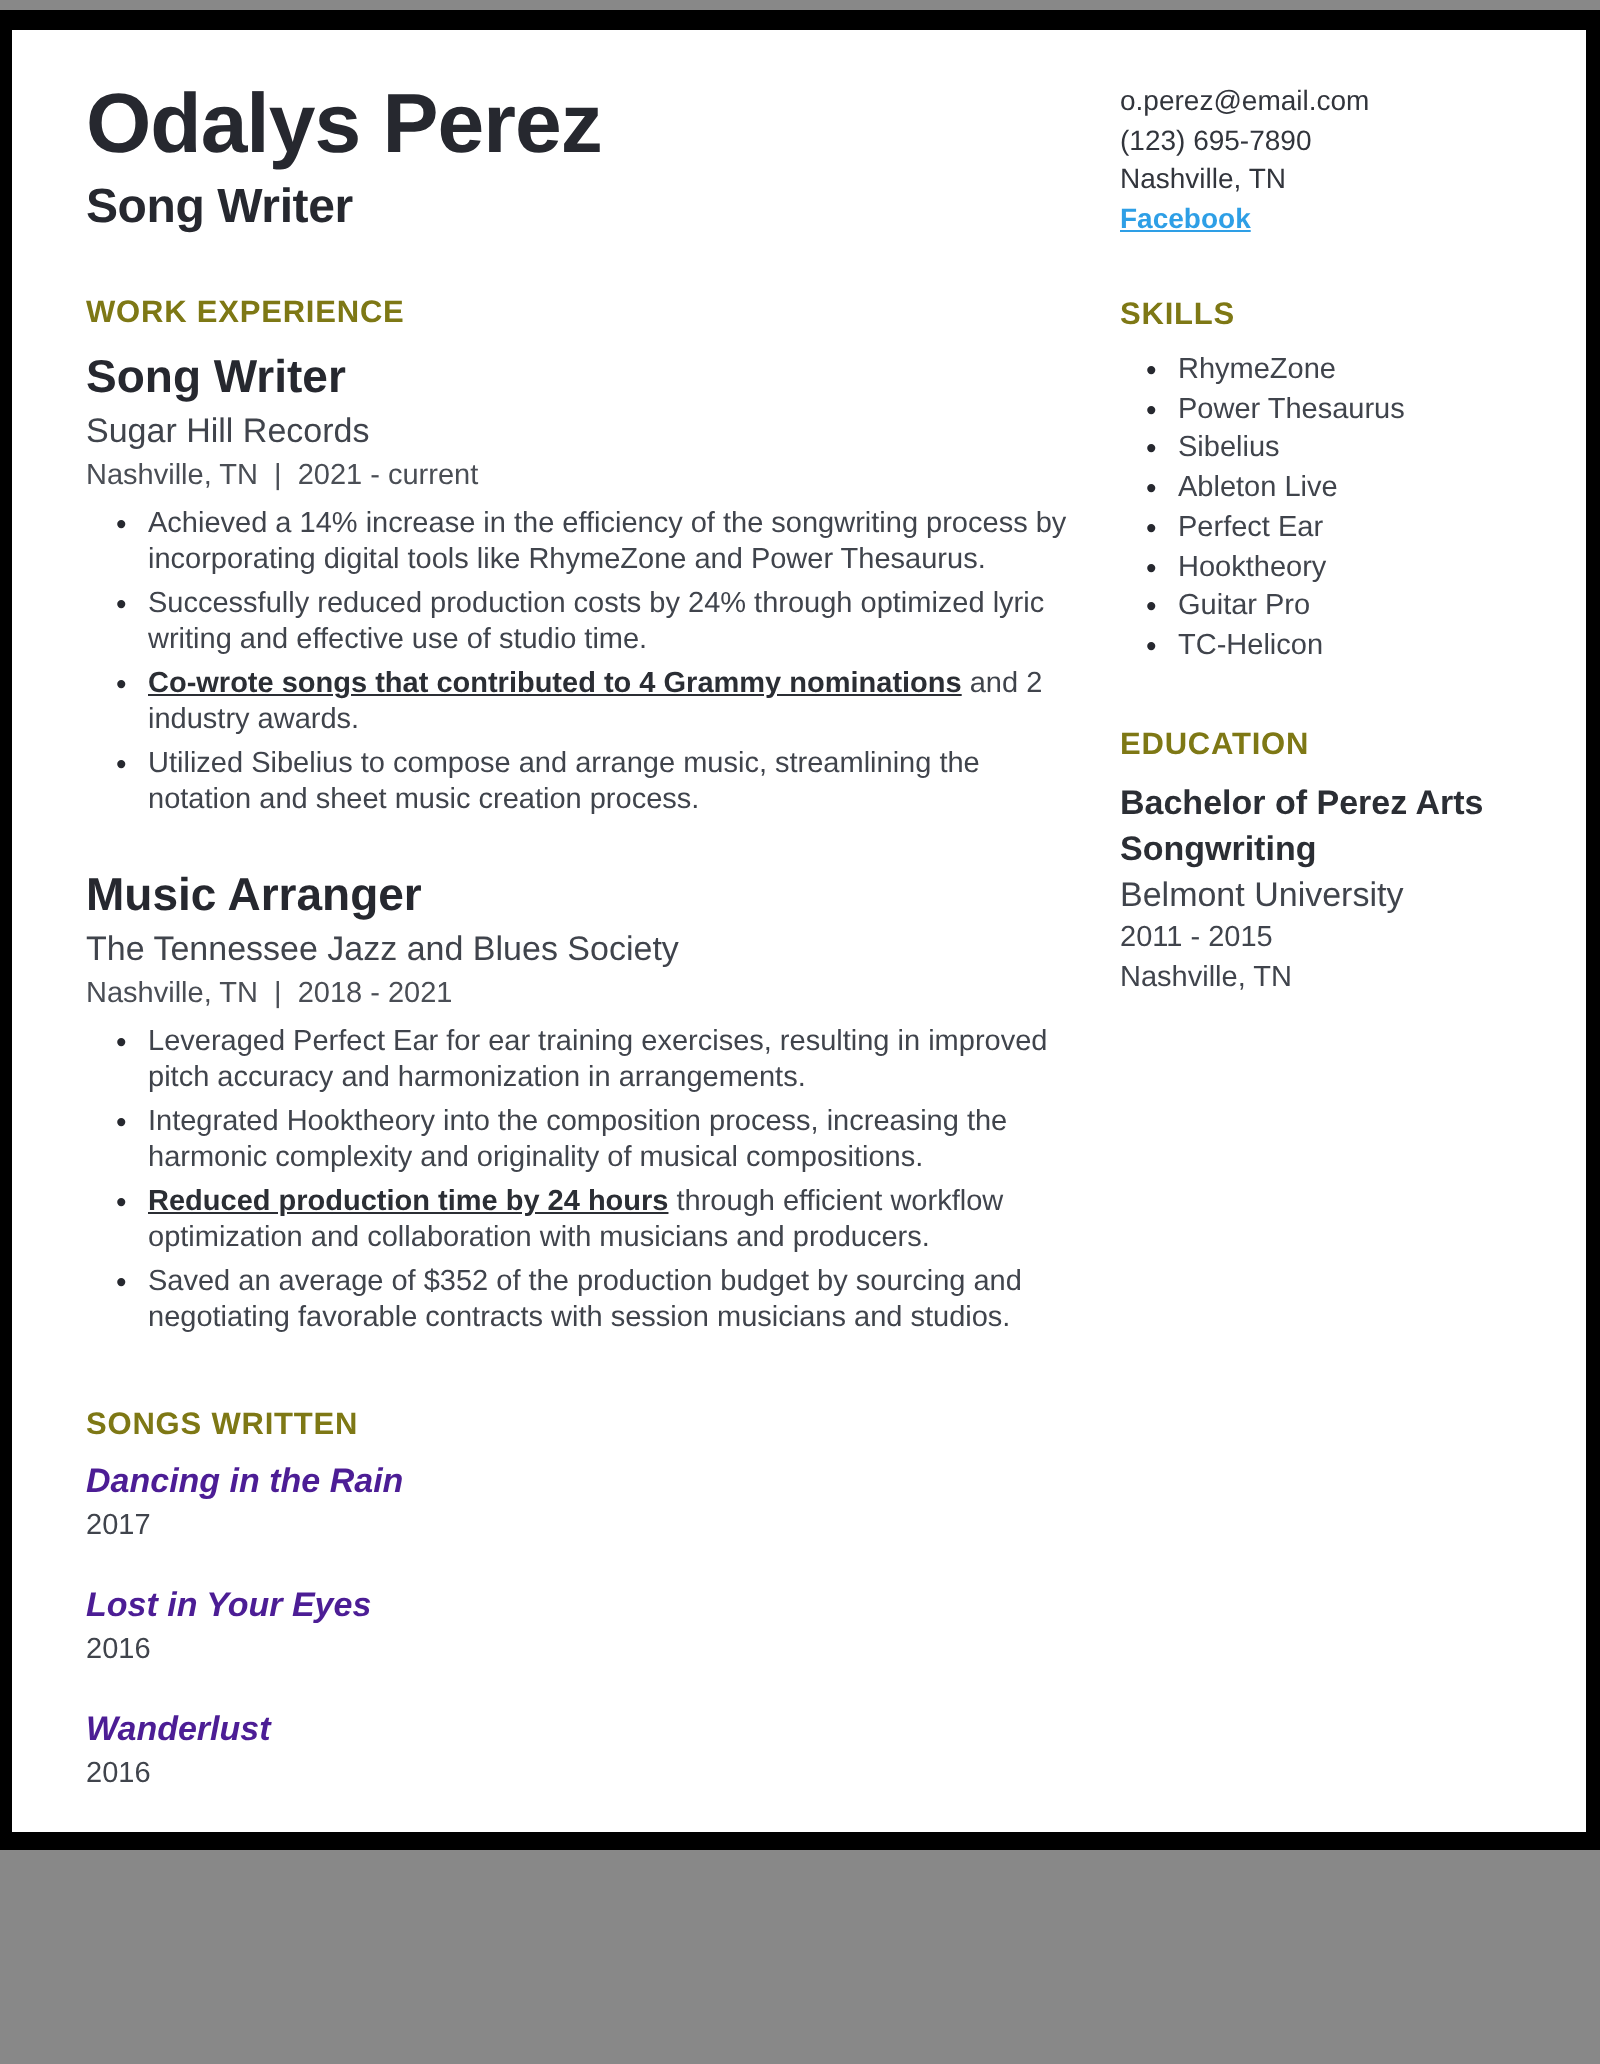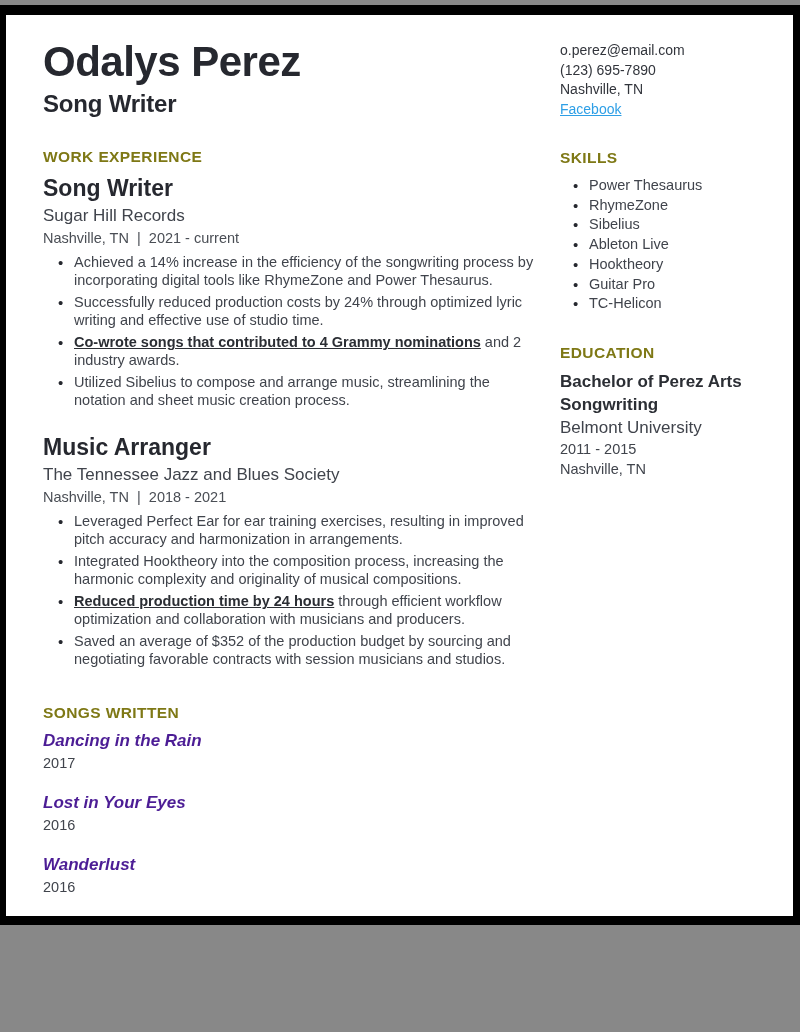--- a/index.html
+++ b/index.html
@@ -30,21 +30,21 @@
     line-height:1.08; letter-spacing:-0.5px; margin-top:2px;
   }
   .subtitle{
     font-size:24px; font-weight:800; color:var(--heading);
     margin-top:6px; letter-spacing:-0.2px;
   }
   .contact{ margin-top:4px; }
   .contact-line{ font-size:14px; line-height:19.5px; color:#32353c; }
   .contact-link{
     display:inline-block; font-size:14px; line-height:19.5px;
-    color:var(--link); text-decoration:underline; cursor:pointer;
+    color:var(--link); text-decoration:underline; cursor:pointer;font-weight:bold;
   }
   
   .section-heading{
     color:var(--accent); font-size:15.5px; font-weight:800;
     letter-spacing:.4px; line-height:18px;
   }
   .sec-we{ margin-top:30px; }
   .sec-songs{ margin-top:36px; }
   .sec-awards{ margin-top:14px; }
   .sec-skills{ margin-top:30px; }
@@ -148,24 +148,25 @@
 
       <div class="contact">
         <div class="contact-line">o.perez@email.com</div>
         <div class="contact-line">(123) 695-7890</div>
         <div class="contact-line">Nashville, TN</div>
         <a class="contact-link">Facebook</a>
       </div>
 
       <div class="section-heading sec-skills">SKILLS</div>
       <ul class="bullets skills">
+          <li>RhymeZone</li>
           <li>Power Thesaurus</li>
-          <li>RhymeZone</li>
           <li>Sibelius</li>
           <li>Ableton Live</li>
+          <li>Perfect Ear</li>
           <li>Hooktheory</li>
           <li>Guitar Pro</li>
           <li>TC-Helicon</li>
         </ul>
 
       <div class="section-heading sec-edu">EDUCATION</div>
       <div>
         <div class="edu-degree">Bachelor of Perez Arts</div>
         <div class="edu-field">Songwriting</div>
         <div class="edu-school">Belmont University</div>

